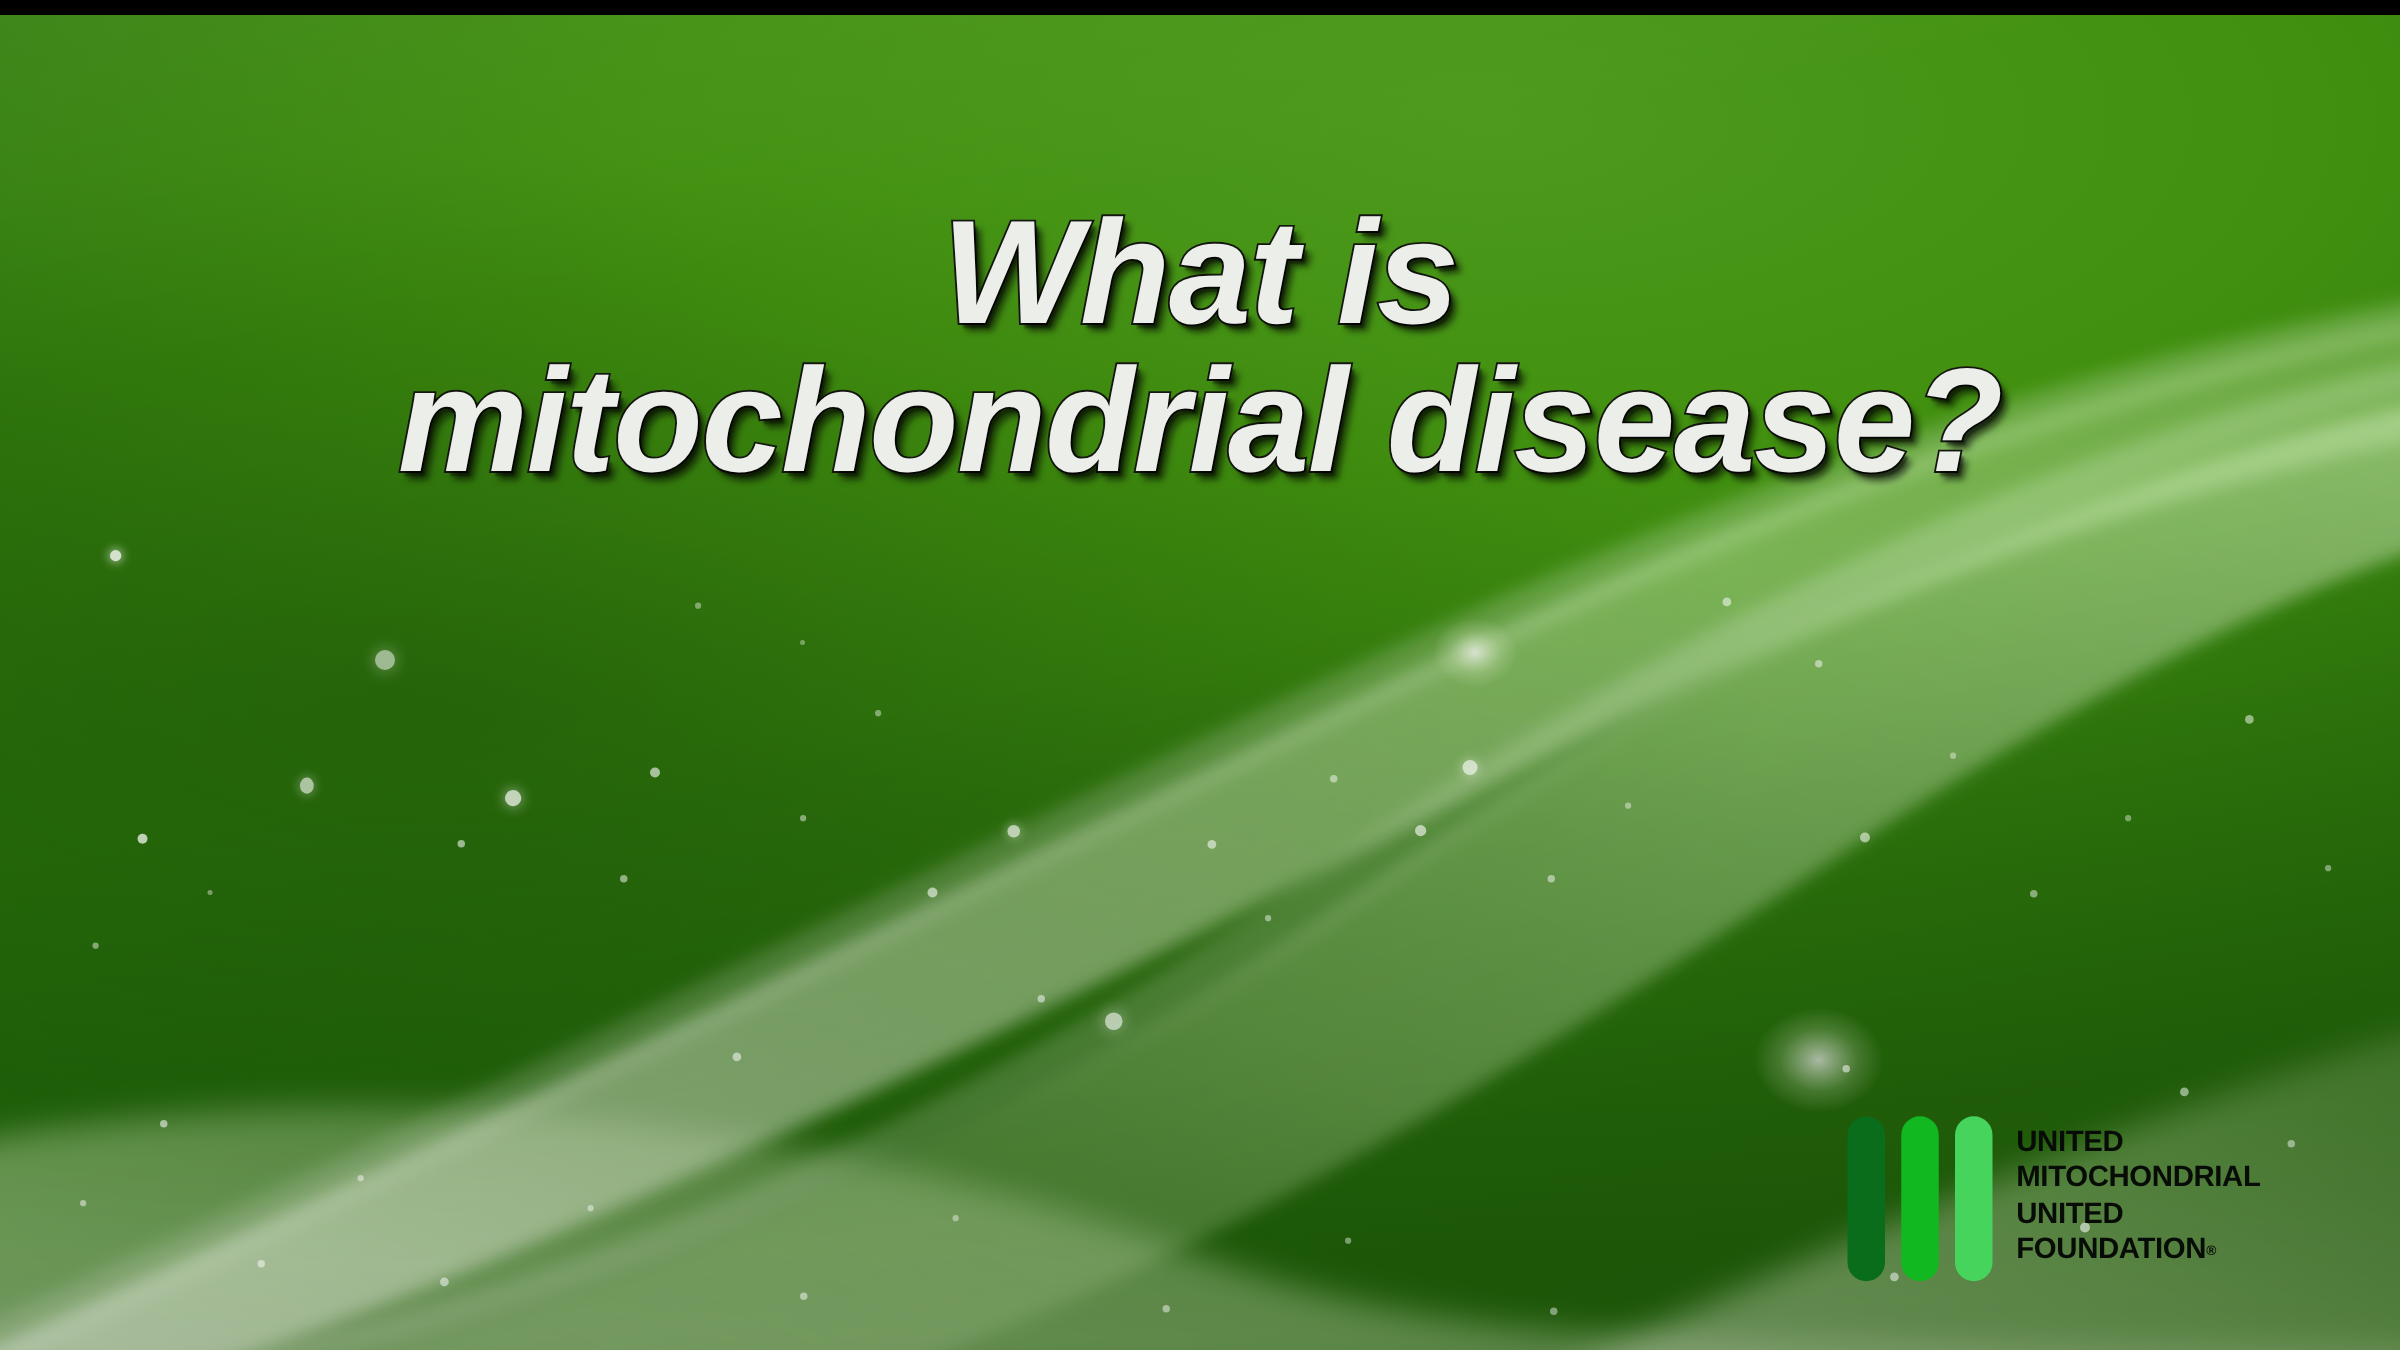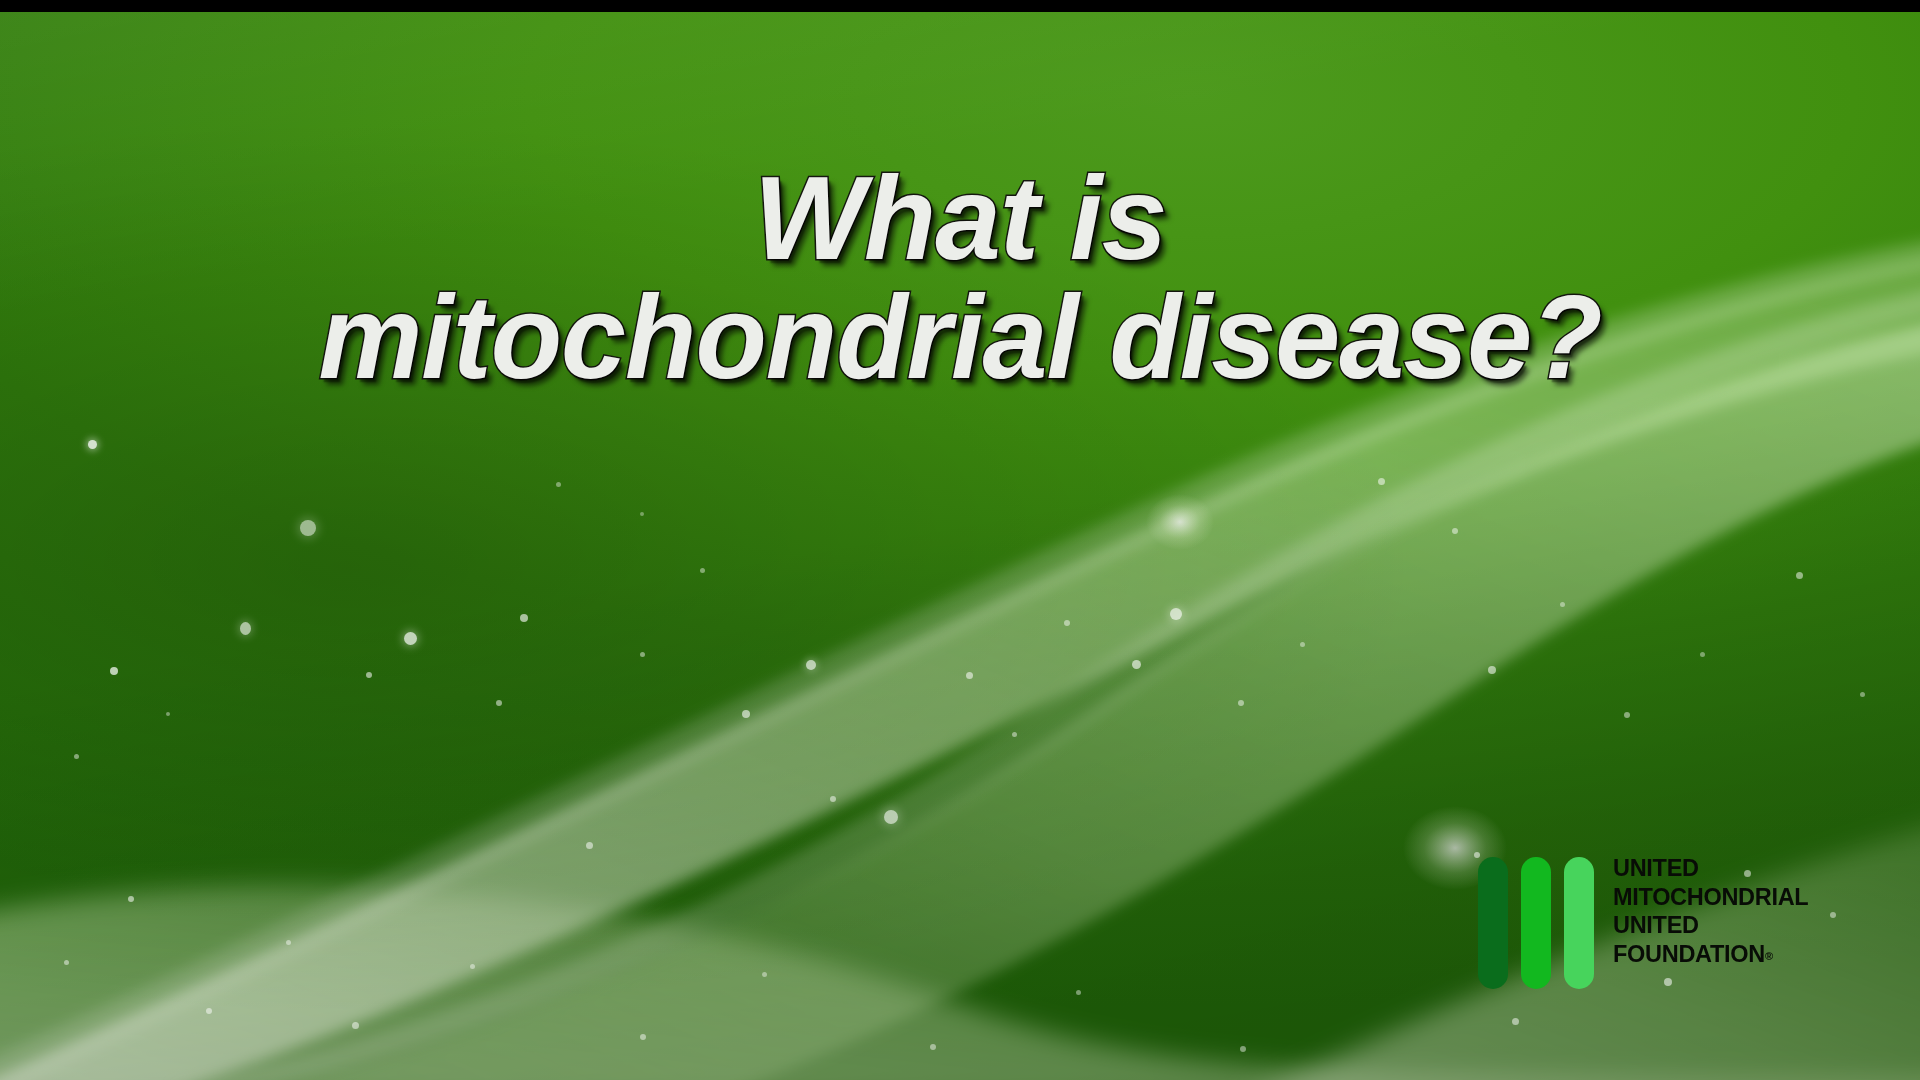--- a/index.html
+++ b/index.html
@@ -109,25 +109,25 @@
   .headline .line2 {
     font-size: 118px;
     line-height: 126px;
     transform: scaleX(0.99);
   }
 
   
   .logo {
     position: absolute;
     left: 1478px;
-    top: 838px;
+    top: 868px;
     width: 420px;
     height: 150px;
     display: flex;
-    align-items: flex-start;
+    align-items: center;
     z-index: 50;
   }
   .logo-mark {
     display: flex;
     gap: 13px;
     margin-top: 7px;
   }
   .pill {
     width: 30px;
     height: 132px;

